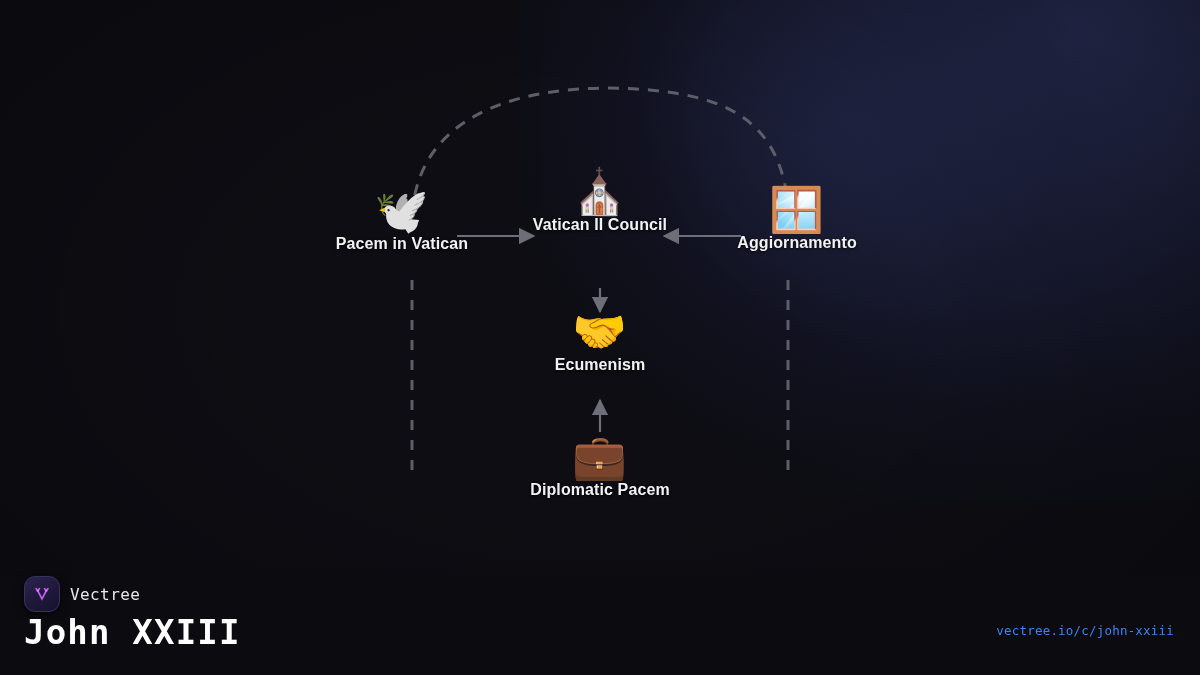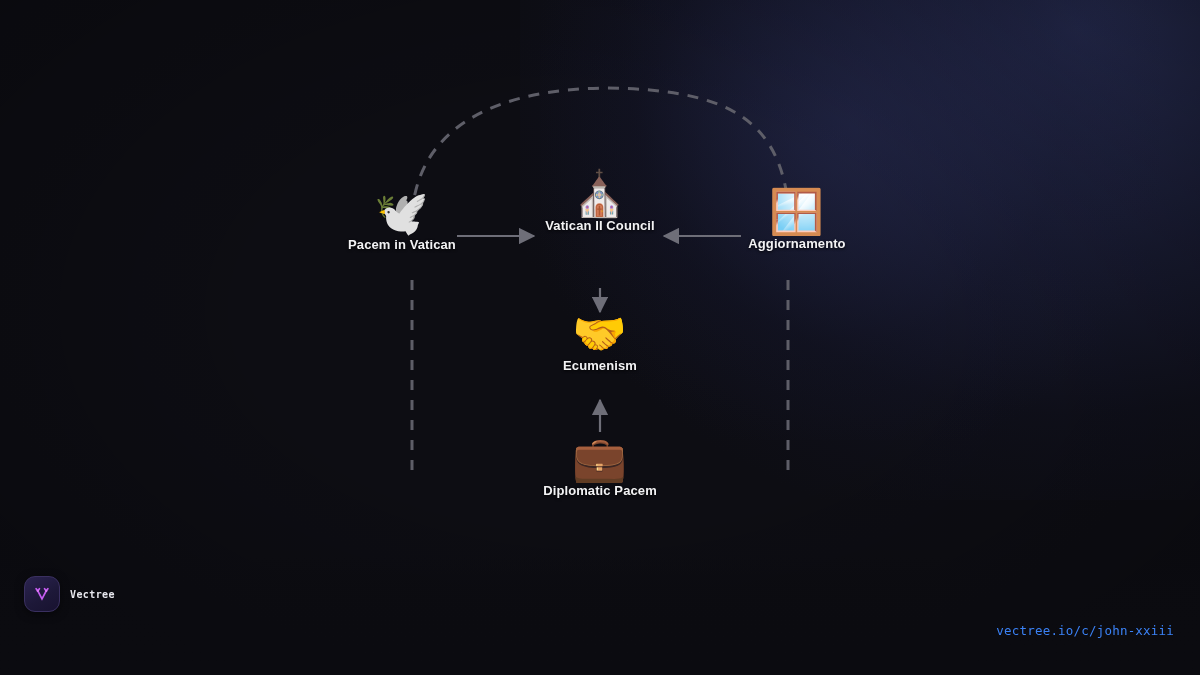--- a/index.html
+++ b/index.html
@@ -73,21 +73,21 @@
     font-size: 44px;
     line-height: 1;
     height: 48px;
     display: flex;
     align-items: center;
     justify-content: center;
     user-select: none;
   }
   .node-label {
     margin-top: 0;
-    font-size: 13px;
+    font-size: 16px;
     font-weight: bold;
     color: #f2f2f4;
     letter-spacing: 0.1px;
     text-align: center;
     white-space: nowrap;
     text-shadow: 0 1px 3px rgba(0,0,0,0.85);
   }
 
   
   #footer {
@@ -116,22 +116,22 @@
     border-radius: 11px;
     background: linear-gradient(150deg, #2b2350 0%, #1d1838 58%, #181230 100%);
     border: 1px solid #3a3060;
     display: flex;
     align-items: center;
     justify-content: center;
     box-shadow: 0 2px 8px rgba(0,0,0,0.5);
   }
   .brand-name {
     font-family: "DejaVu Sans Mono", monospace;
-    font-size: 10px;
-    font-weight: bold;
+    font-size: 16px;
+    font-weight: normal;
     color: #e8e8ee;
     letter-spacing: 0.4px;
   }
   #page-title {
     position: absolute;
     left: 24px;
     top: 610px;
     font-family: "DejaVu Sans Mono", monospace;
     font-size: 34px;
     font-weight: bold;
@@ -217,16 +217,17 @@
           <path d="M14.8 6.3 L16.6 8.6"></path>
           <path d="M18.4 6.3 L16.6 8.6"></path>
         </g>
         <circle cx="7.4" cy="8.6" r="1.25" fill="#e07af7"></circle>
         <circle cx="16.6" cy="8.6" r="1.25" fill="#e07af7"></circle>
       </svg>
     </div>
     <div class="brand-name">Vectree</div>
   </div>
 
+  <div id="page-title">John XXIII</div>
 
   <div id="footer-url">vectree.io/c/john-xxiii</div>
 
 </div>
 
 </body></html>

